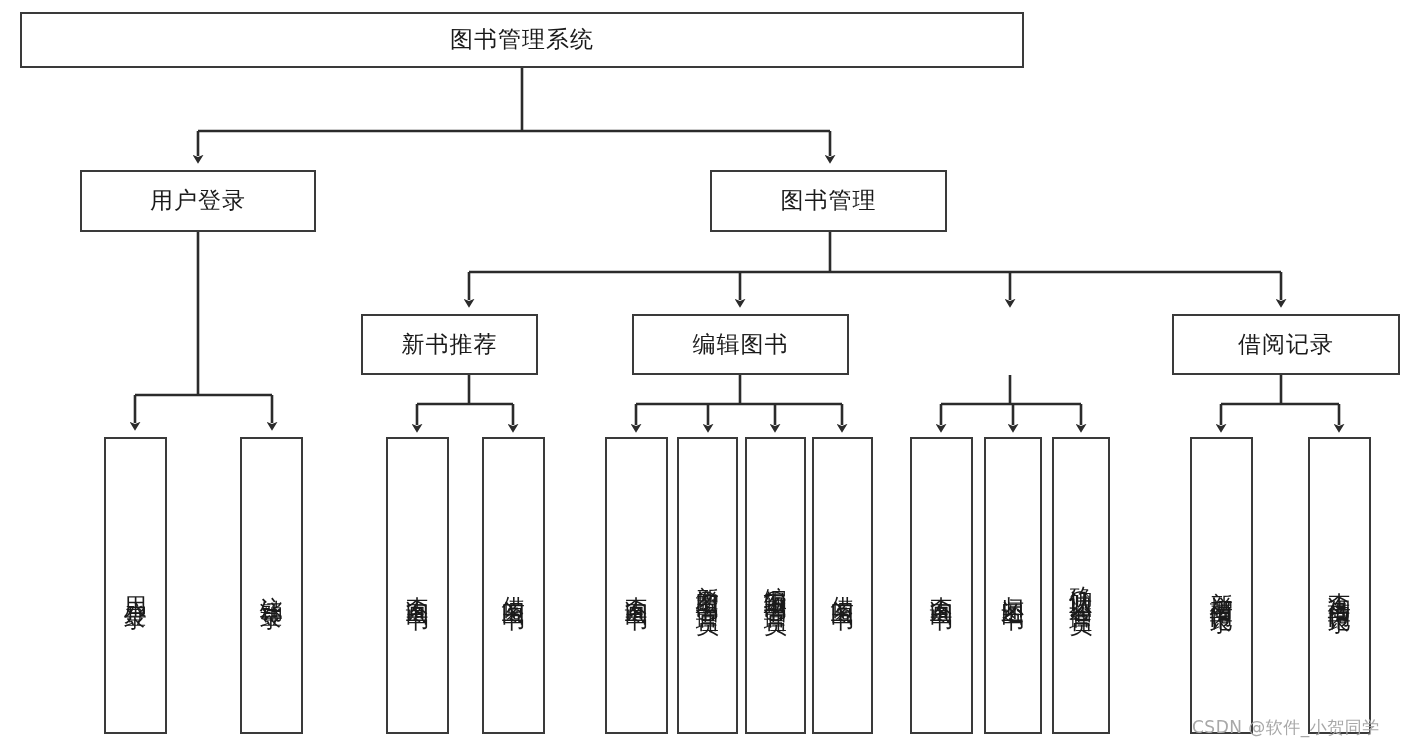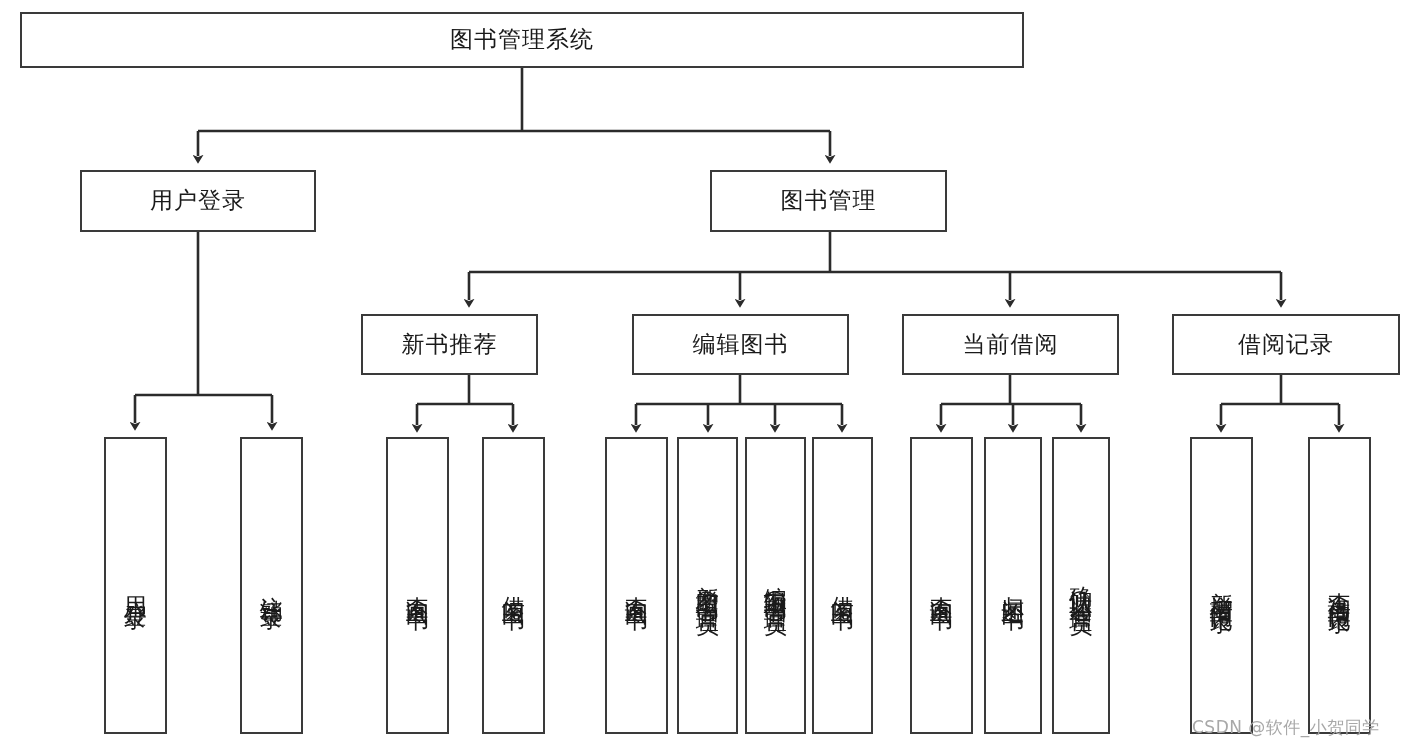--- a/index.html
+++ b/index.html
@@ -127,23 +127,20 @@
   <div class="node horiz" id="node-l2-1" style="left: 710px; top: 170px; width: 237px; height: 62px; border-color: rgb(58, 58, 58); background: rgb(255, 255, 255); color: rgb(26, 26, 26);">
     <span>图书管理</span>
   </div>
 
   <div class="node horiz" id="node-l3-0" style="left: 361px; top: 314px; width: 177px; height: 61px; border-color: rgb(58, 58, 58); background: rgb(255, 255, 255); color: rgb(26, 26, 26);">
     <span>新书推荐</span>
   </div>
   <div class="node horiz" id="node-l3-1" style="left: 632px; top: 314px; width: 217px; height: 61px; border-color: rgb(58, 58, 58); background: rgb(255, 255, 255); color: rgb(26, 26, 26);">
     <span>编辑图书</span>
   </div>
-  <div class="node horiz" id="node-l3-2" style="left: 902px; top: 314px; width: 217px; height: 61px; border-color: rgb(58, 58, 58); background: rgb(255, 255, 255); color: rgb(26, 26, 26);">
-    <span>当前借阅</span>
-  </div>
   <div class="node horiz" id="node-l3-3" style="left: 1172px; top: 314px; width: 228px; height: 61px; border-color: rgb(58, 58, 58); background: rgb(255, 255, 255); color: rgb(26, 26, 26);">
     <span>借阅记录</span>
   </div>
 
   <div class="node vert" id="leaf-0" style="left: 104px; top: 437px; width: 63px; height: 297px; border-color: rgb(58, 58, 58); background: rgb(255, 255, 255); color: rgb(26, 26, 26);">
     <span class="vert-text">用户登录</span>
   </div>
   <div class="node vert" id="leaf-1" style="left: 240px; top: 437px; width: 63px; height: 297px; border-color: rgb(58, 58, 58); background: rgb(255, 255, 255); color: rgb(26, 26, 26);">
     <span class="vert-text">注销登录</span>
   </div>

